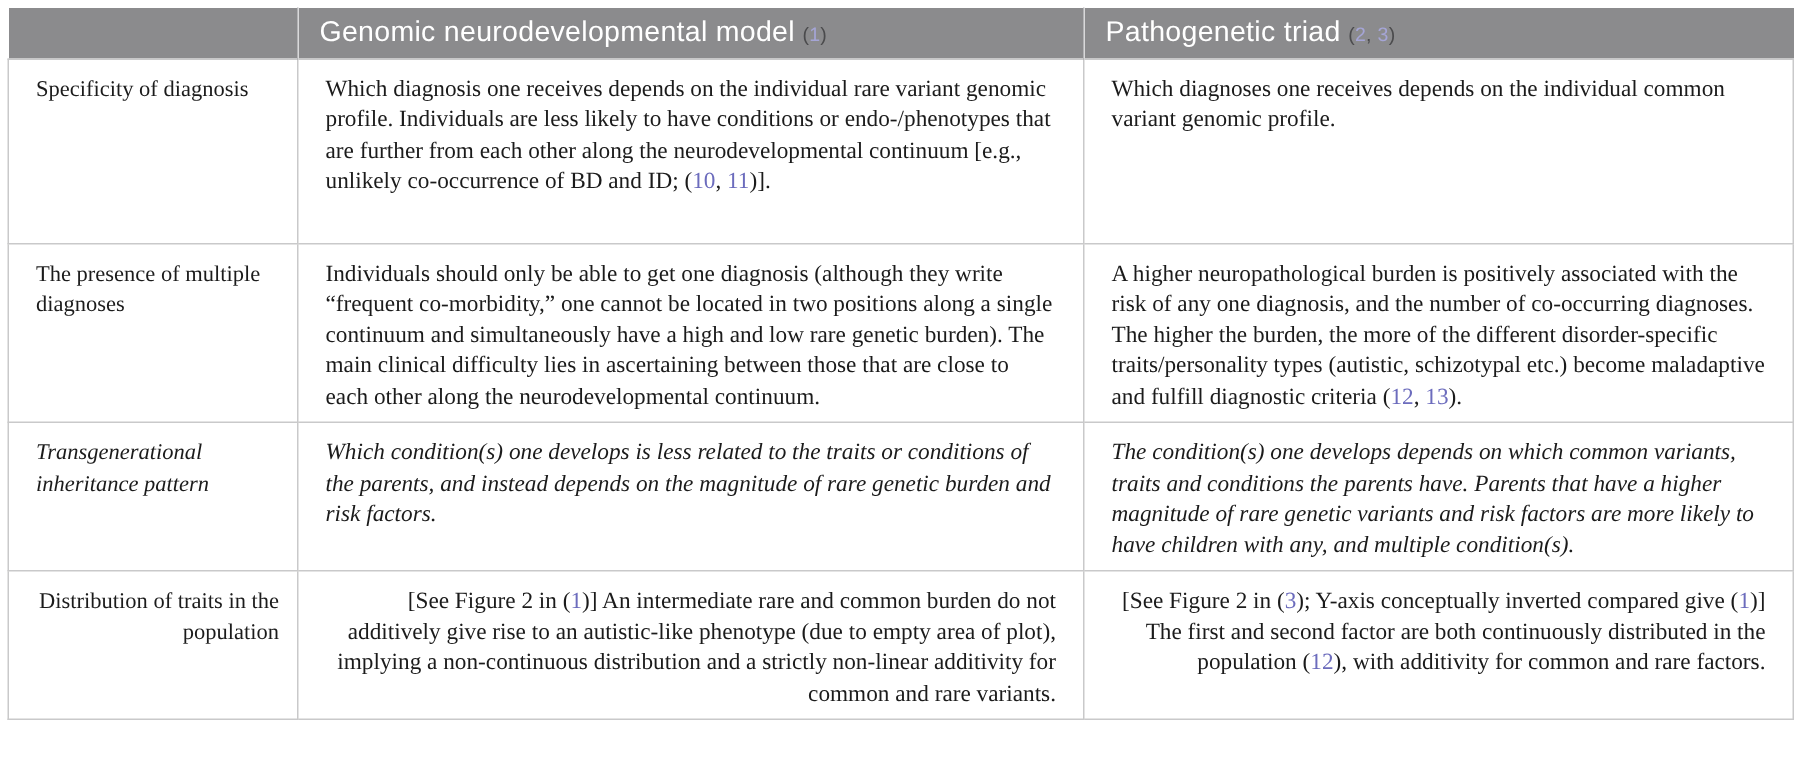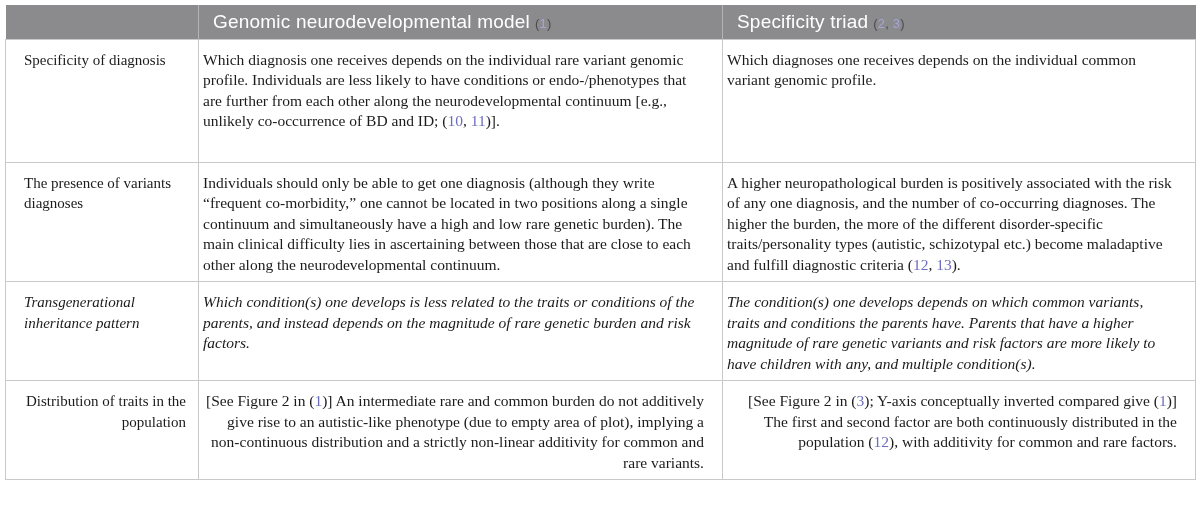--- a/index.html
+++ b/index.html
@@ -52,21 +52,21 @@
     vertical-align: top;
     font-size: 15.5px;
     line-height: 20.5px;
     color: #1b1b1b;
   }
   td.label-cell {
     padding: 10px 12px 6px 18px;
     font-size: 15px;
   }
   td.body-cell {
-    padding: 10px 18px 6px 4px;
+    padding: 10px 18px 6px 18px;
   }
   .ref { color: #6c6cbd; }
 
   tr.r1 { height: 123px; }
   tr.r2 { height: 118px; }
   tr.r3 { height: 89px; font-style: italic; }
   tr.r4 { height: 98px; text-align: right; }
 
   .footnote {
     font-size: 14px;
@@ -81,31 +81,31 @@
   <table class="cmp">
     <colgroup>
       <col class="c1">
         <col class="c2">
         <col class="c3">
     </colgroup>
     <thead>
       <tr>
         <th></th>
         <th class="divided"><span>Genomic neurodevelopmental model</span><span class="h-refs"><span>(</span><span class="ref">1</span><span>)</span></span></th>
-        <th class="divided"><span>Specificity triad</span><span class="h-refs"><span>(</span><span class="ref">2</span><span>, </span><span class="ref">3</span><span>)</span></span></th>
+        <th class="divided"><span>Pathogenetic triad</span><span class="h-refs"><span>(</span><span class="ref">2</span><span>, </span><span class="ref">3</span><span>)</span></span></th>
       </tr>
     </thead>
     <tbody>
         <tr class="r1">
           <td class="label-cell">Specificity of diagnosis</td>
           <td class="body-cell"><span>Which diagnosis one receives depends on the individual rare variant genomic profile. Individuals are less likely to have conditions or endo-/phenotypes that are further from each other along the neurodevelopmental continuum [e.g., unlikely co-occurrence of BD and ID; (</span><span class="ref">10</span><span>, </span><span class="ref">11</span><span>)].</span></td>
           <td class="body-cell"><span>Which diagnoses one receives depends on the individual common variant genomic profile.</span></td>
         </tr>
         <tr class="r2">
-          <td class="label-cell">The presence of variants diagnoses</td>
+          <td class="label-cell">The presence of multiple diagnoses</td>
           <td class="body-cell"><span>Individuals should only be able to get one diagnosis (although they write “frequent co-morbidity,” one cannot be located in two positions along a single continuum and simultaneously have a high and low rare genetic burden). The main clinical difficulty lies in ascertaining between those that are close to each other along the neurodevelopmental continuum.</span></td>
           <td class="body-cell"><span>A higher neuropathological burden is positively associated with the risk of any one diagnosis, and the number of co-occurring diagnoses. The higher the burden, the more of the different disorder-specific traits/personality types (autistic, schizotypal etc.) become maladaptive and fulfill diagnostic criteria (</span><span class="ref">12</span><span>, </span><span class="ref">13</span><span>).</span></td>
         </tr>
         <tr class="r3">
           <td class="label-cell">Transgenerational inheritance pattern</td>
           <td class="body-cell"><span>Which condition(s) one develops is less related to the traits or conditions of the parents, and instead depends on the magnitude of rare genetic burden and risk factors.</span></td>
           <td class="body-cell"><span>The condition(s) one develops depends on which common variants, traits and conditions the parents have. Parents that have a higher magnitude of rare genetic variants and risk factors are more likely to have children with any, and multiple condition(s).</span></td>
         </tr>
         <tr class="r4">
           <td class="label-cell">Distribution of traits in the population</td>

